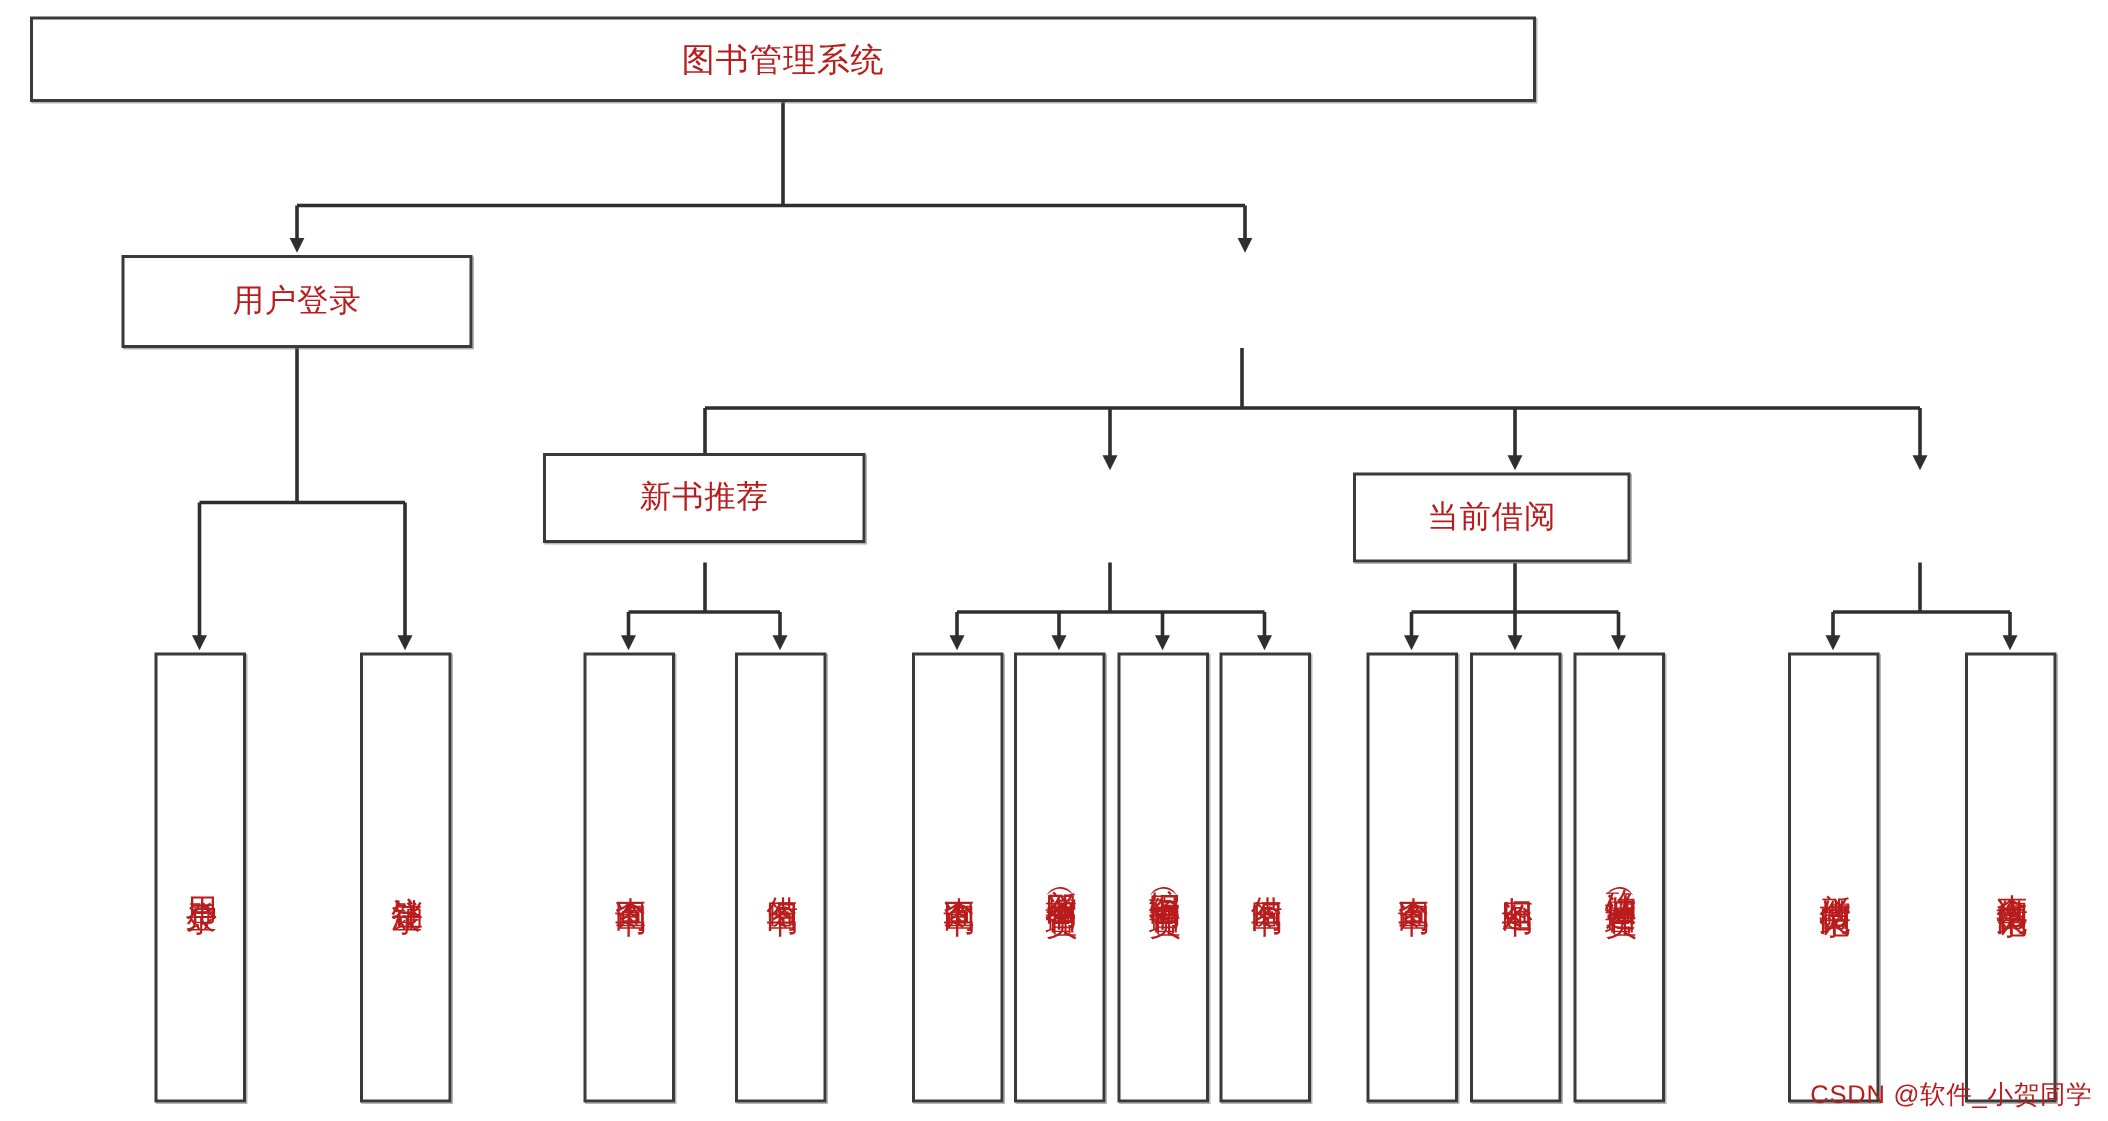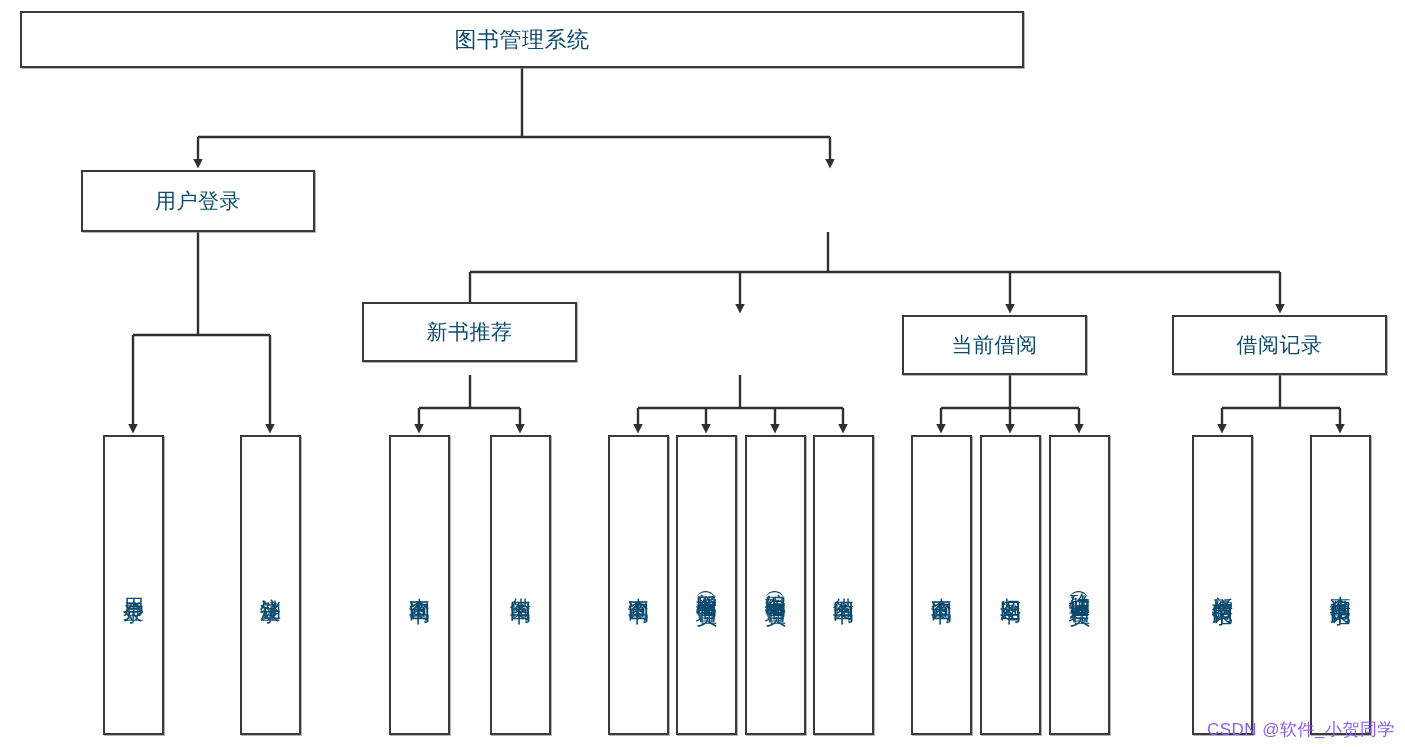--- a/index.html
+++ b/index.html
@@ -30,21 +30,21 @@
   }
   .node-label {
     position: absolute;
     left: 0;
     top: 0;
     width: 100%;
     height: 100%;
     display: flex;
     align-items: center;
     justify-content: center;
-    color: #0c4a6e;
+    color: #b91c1c;
     font-size: 21px;
     letter-spacing: 0.5px;
     line-height: 1.15;
     white-space: nowrap;
     user-select: none;
     border-radius: 21px;
   }
   .node-box.vertical .node-label {
     writing-mode: vertical-rl;
     text-orientation: upright;
@@ -70,21 +70,21 @@
     stroke-width: 2.4;
     fill: none;
     stroke-linecap: butt;
   }
   .conn-arrow { fill: #2f2f2f; }
   #watermark {
     position: absolute;
     right: 10px;
     bottom: 6px;
     font-size: 17px;
-    color: #8b5cf6;
+    color: #b91c1c;
     letter-spacing: 0.5px;
     user-select: none;
     white-space: nowrap;
   }
 </style>
 </head>
 <body>
 
 <div id="diagram-root">
 
@@ -143,23 +143,20 @@
   <div class="node-box" style="left:81px; top:170px; width:234px; height:62px;">
     <span class="node-label">用户登录</span>
   </div>
 
   <div class="node-box" style="left:362px; top:302px; width:215px; height:60px;padding-left:48px;">
     <span class="node-label">新书推荐</span>
   </div>
   <div class="node-box" style="left:902px; top:315px; width:185px; height:60px;">
     <span class="node-label">当前借阅</span>
   </div>
-  <div class="node-box" style="left:1172px; top:315px; width:215px; height:60px;">
-    <span class="node-label">借阅记录</span>
-  </div>
 
   <div class="node-box vertical" style="left:103px; top:435px; width:61px; height:300px;">
     <span class="node-label">用户登录</span>
   </div>
   <div class="node-box vertical" style="left:240px; top:435px; width:61px; height:300px;">
     <span class="node-label">注销登录</span>
   </div>
 
   <div class="node-box vertical" style="left:389px; top:435px; width:61px; height:300px;">
     <span class="node-label">查询图书</span>

